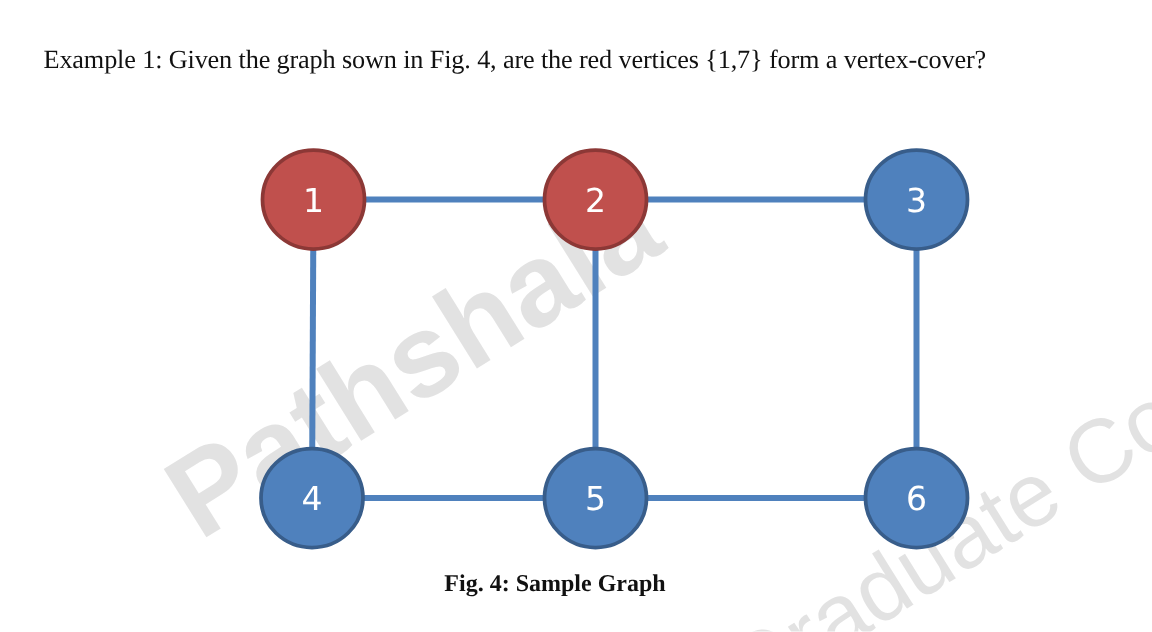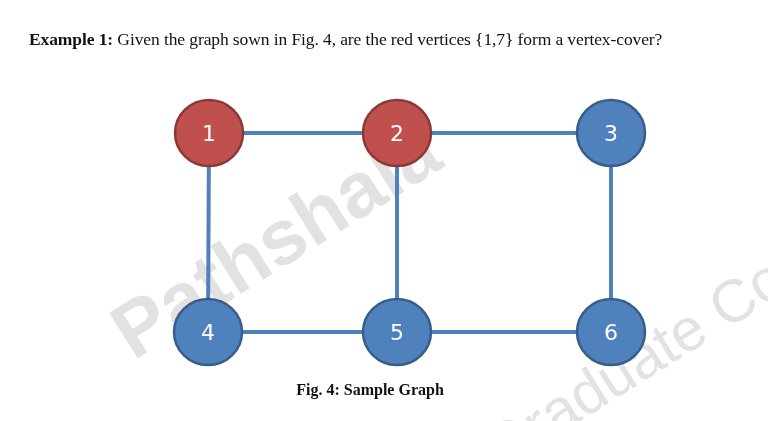--- a/index.html
+++ b/index.html
@@ -1,18 +1,18 @@
 <!DOCTYPE html>
 <html><head>
 <meta charset="utf-8">
 <style>
   html, body { margin:0; padding:0; }
   body { width:768px; height:421px; background:#ffffff; position:relative; overflow:hidden; }
   .question { position:absolute; left:29px; top:29px; font-family:"Liberation Serif", serif; font-size:17.5px; color:#111; white-space:nowrap; letter-spacing:-0.1px; }
-  .question b { font-weight:bold;margin-top:39px; }
+  .question b { font-weight:normal;margin-top:39px; }
   svg.graph { position:absolute; left:0; top:0; }
   .caption { position:absolute; left:0; width:688px; top:381px; text-align:center; font-family:"Liberation Serif", serif; font-weight:bold; font-size:16px; color:#111; padding-left:52px; box-sizing:border-box; }
   .watermark { position:absolute; font-family:"Liberation Sans", sans-serif; color:rgba(150,150,150,0.28); pointer-events:none; white-space:nowrap; }
   .wm1 { left:95px; top:300px; font-size:78px; font-weight:bold; transform:rotate(-32deg); transform-origin:left top; }
   .wm2 { left:470px; top:425px; font-size:60px; transform:rotate(-32deg); transform-origin:left top; }
 </style>
 </head>
 <body>
 
 <div class="watermark wm1">Pathshala</div>

